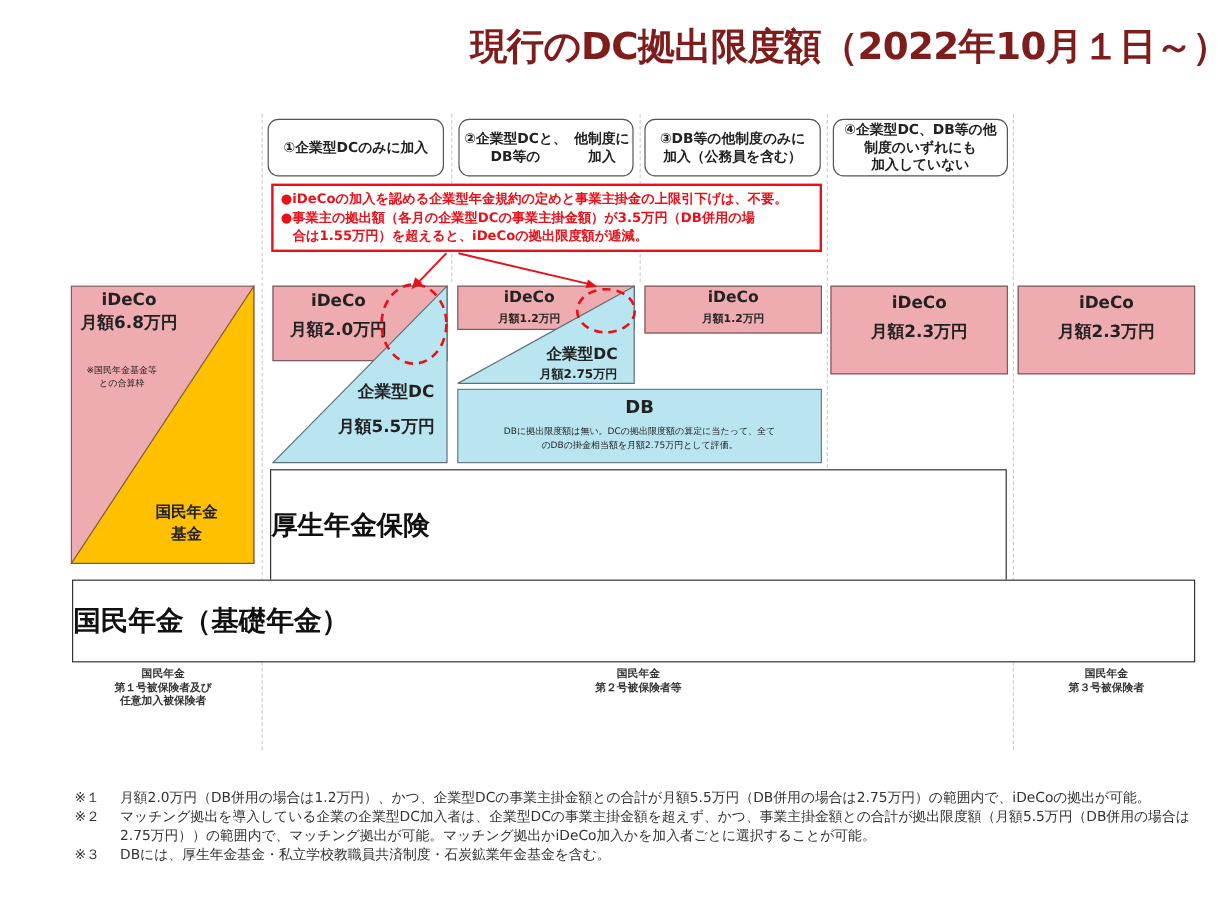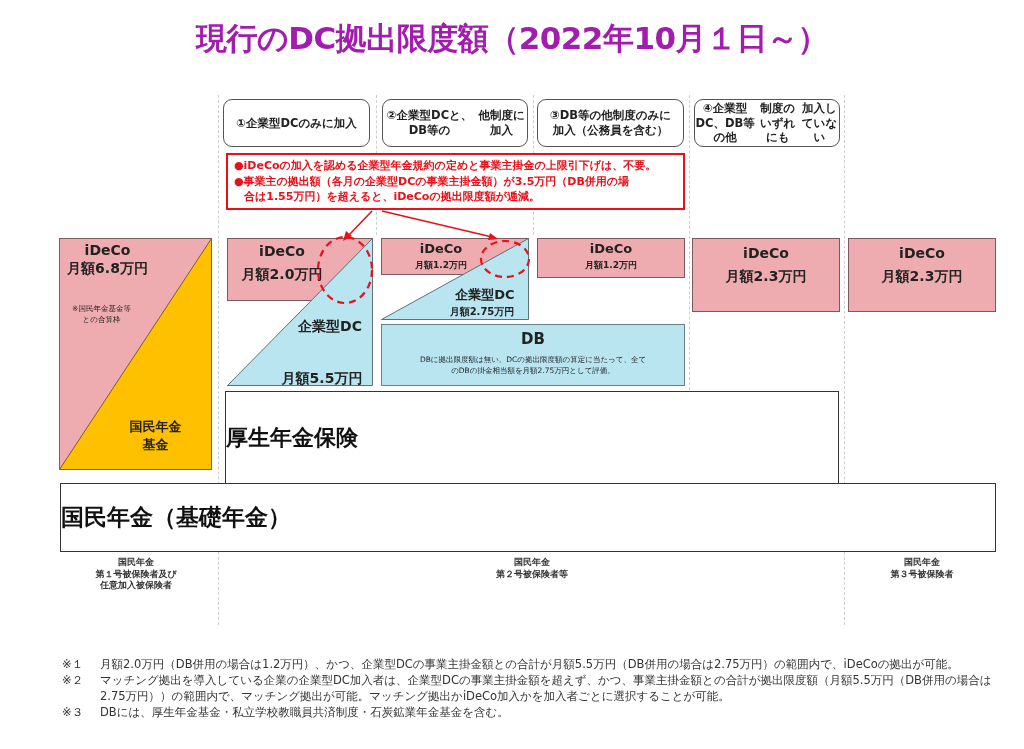--- a/index.html
+++ b/index.html
@@ -1,19 +1,19 @@
 <!DOCTYPE html>
 <html><head>
 <meta charset="utf-8">
 <style>
   * { box-sizing: border-box; margin: 0; padding: 0; }
   html, body { width: 1024px; height: 749px; background: #ffffff; overflow: hidden; }
   body { position: relative; font-family: "DejaVu Sans", "Liberation Sans", sans-serif; color: #222; }
   .abs { position: absolute; }
-  .title { left: 0; width: 1024px; top: 18px; text-align: center; font-size: 31px; font-weight: bold; color: #a21caf; letter-spacing: -0.5px; }
+  .title { left: 0; width: 1024px; top: 18px; text-align: right; font-size: 31px; font-weight: bold; color: #7f1d1d; letter-spacing: -0.5px; }
   .vline { border-left: 1px dashed #cfcfcf; width: 0; }
   .cat-box { background: #fff; border: 1.5px solid #555; border-radius: 9px; display: flex; align-items: center; justify-content: center; text-align: center; font-size: 11.5px; font-weight: bold; line-height: 1.3; color: #222; }
   .note-box { border: 2px solid #e8101a; background: #fff; color: #e8101a; font-size: 11px; font-weight: bold; line-height: 1.42; padding: 3px 6px; }
   .pink { background: #eeabb0; border: 1px solid #7a5a5e; }
   .blue { background: #b9e5f1; border: 1px solid #6a7f86; }
   .txt-c { text-align: center; font-weight: bold; color: #222; }
   .box-label { position: absolute; width: 100%; text-align: center; font-weight: bold; color: #222; }
   .white-box { background: #fff; border: 1.5px solid #333; display: flex; align-items: center; font-weight: bold; color: #111; }
   .foot-label { text-align: center; font-size: 9px; font-weight: bold; line-height: 1.3; color: #333; }
   .footnotes { left: 62px; top: 657px; width: 950px; font-size: 11.5px; line-height: 1.38; color: #333; }
@@ -36,21 +36,21 @@
   <span>①企業型DCのみに加入</span>
 </div>
 <div class="abs cat-box" style="left:382px; top:99px; width:146px; height:48px; flex-direction:row;">
   <span>②企業型DCと、DB等の</span>
   <span>他制度に加入</span>
 </div>
 <div class="abs cat-box" style="left:537px; top:99px; width:147px; height:48px; flex-direction:column;">
   <span>③DB等の他制度のみに</span>
   <span>加入（公務員を含む）</span>
 </div>
-<div class="abs cat-box" style="left:694px; top:99px; width:146px; height:48px; flex-direction:row; line-height:1.25;">
+<div class="abs cat-box" style="left:694px; top:99px; width:146px; height:48px; flex-direction:column; line-height:1.25;">
   <span>④企業型DC、DB等の他</span>
   <span>制度のいずれにも</span>
   <span>加入していない</span>
 </div>
 
 <div class="abs note-box" style="left:226px; top:153px; width:459px; height:57px;">
   <div>●iDeCoの加入を認める企業型年金規約の定めと事業主掛金の上限引下げは、不要。</div>
   <div>●事業主の拠出額（各月の企業型DCの事業主掛金額）が3.5万円（DB併用の場</div>
   <div style="padding-left:10px;">合は1.55万円）を超えると、iDeCoの拠出限度額が逓減。</div>
 </div>
@@ -68,21 +68,21 @@
   <div class="box-label" style="top:198px; left:20px; font-size:13px;">基金</div>
 </div>
 
 <div class="abs pink" style="left:227px; top:238px; width:146px; height:63px;"></div>
 <svg width="146" height="148" style="left:227px; top:238px;">
   <polygon points="145.5,0.5 145.5,147.5 0.5,147.5" fill="#b9e5f1" stroke="#5d7178" stroke-width="1"></polygon>
 </svg>
 <div class="abs txt-c" style="left:227px; top:243px; width:110px; font-size:14px;">iDeCo</div>
 <div class="abs txt-c" style="left:227px; top:266px; width:110px; font-size:14px;">月額2.0万円</div>
 <div class="abs txt-c" style="left:270px; top:318px; width:120px; font-size:14px;">企業型DC</div>
-<div class="abs txt-c" style="left:262px; top:347px; width:120px; font-size:14px;margin-top:23px;">月額5.5万円</div>
+<div class="abs txt-c" style="left:262px; top:347px; width:120px; font-size:14px;">月額5.5万円</div>
 
 <div class="abs pink" style="left:381px; top:238px; width:148px; height:37px;"></div>
 <svg width="148" height="82" style="left:381px; top:238px;">
   <polygon points="147.5,0.5 147.5,81.5 0.5,81.5" fill="#b9e5f1" stroke="#5d7178" stroke-width="1"></polygon>
 </svg>
 <div class="abs txt-c" style="left:381px; top:241px; width:120px; font-size:13px;">iDeCo</div>
 <div class="abs txt-c" style="left:381px; top:259px; width:120px; font-size:9px;">月額1.2万円</div>
 <div class="abs txt-c" style="left:440px; top:286px; width:90px; font-size:13px;">企業型DC</div>
 <div class="abs txt-c" style="left:437px; top:305px; width:90px; font-size:10px;">月額2.75万円</div>
 

